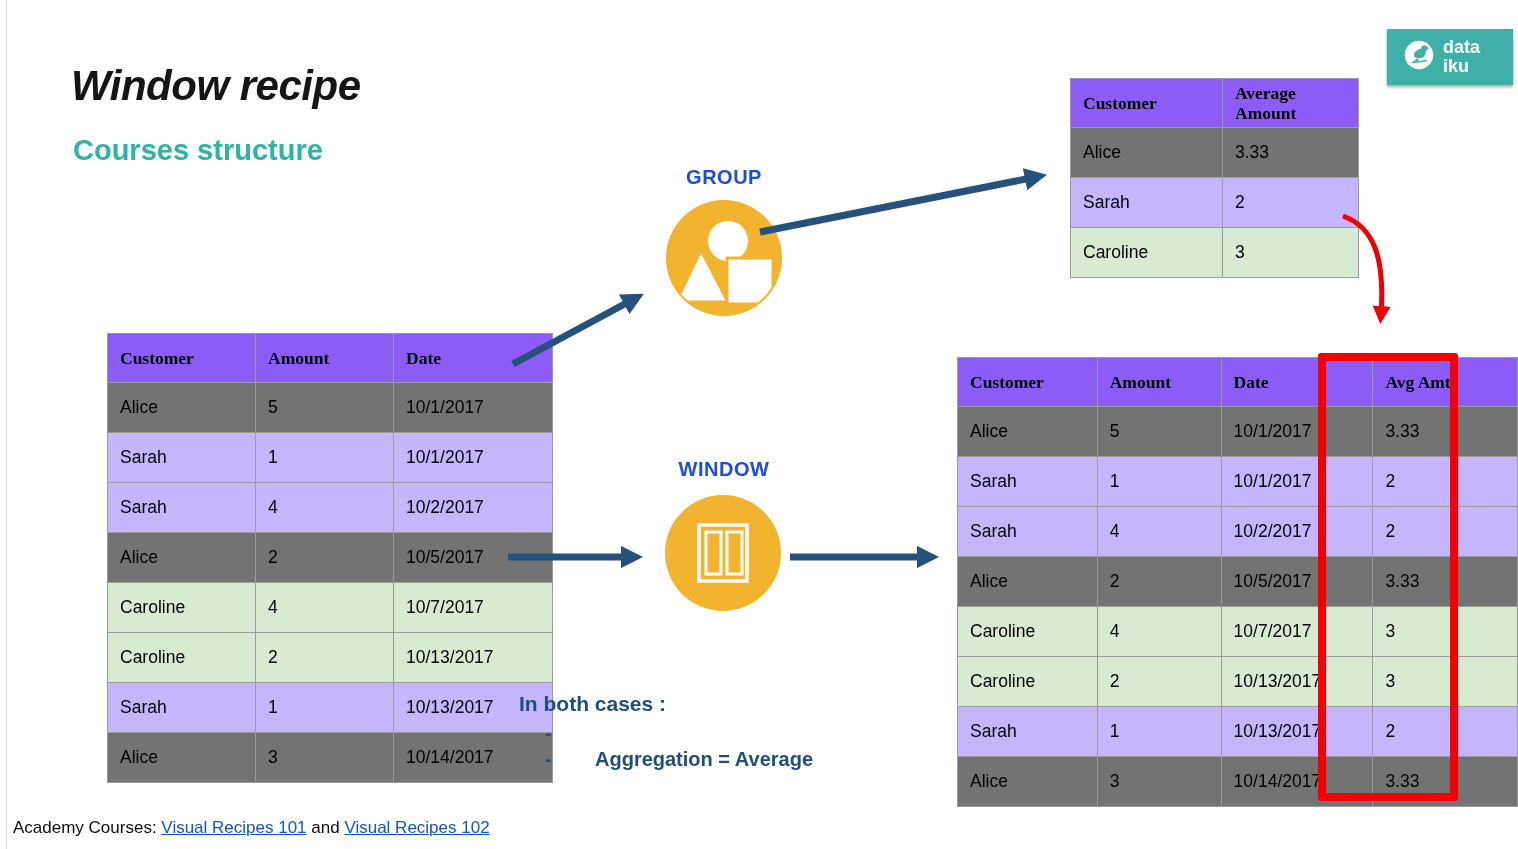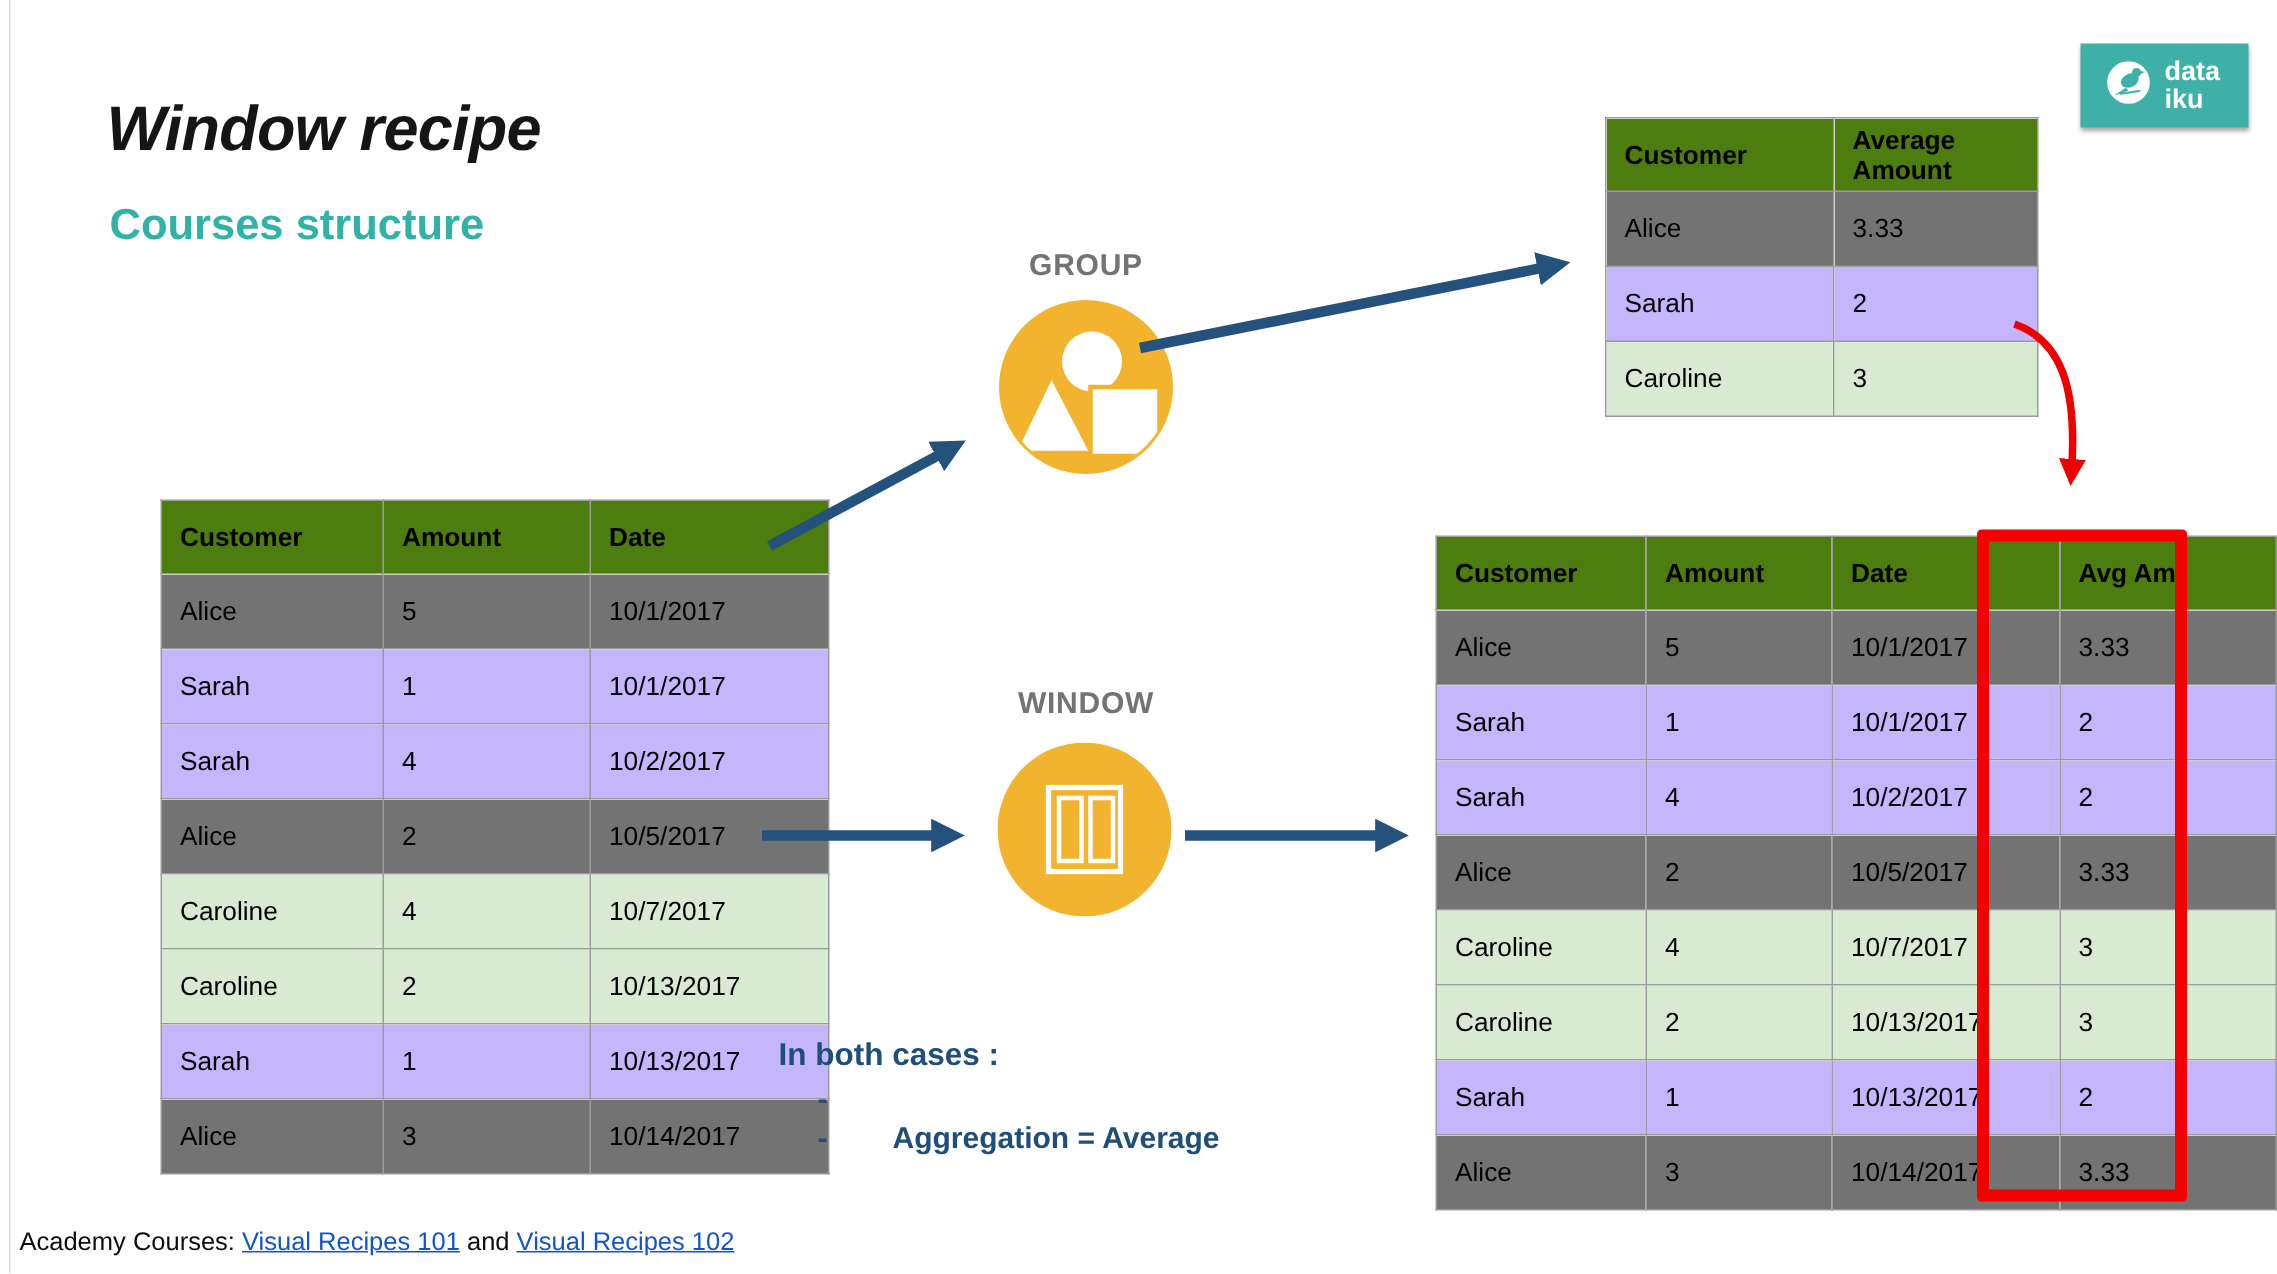--- a/index.html
+++ b/index.html
@@ -7,31 +7,31 @@
     position:relative;width:1518px;height:849px;background:#ffffff;overflow:hidden;
     font-family:"Liberation Sans", sans-serif;color:#000;
   }
   .edge-line{position:absolute;left:6px;top:0;width:1px;height:849px;background:#dcdcdc;}
 
   .title{position:absolute;left:71px;top:62px;font-size:42px;font-weight:700;color:#151515;letter-spacing:-0.5px;font-style:italic;}
   .subtitle{position:absolute;left:73px;top:134px;font-size:29px;font-weight:700;color:#2eb3a6;}
   .tagline{position:absolute;left:72px;top:214px;font-size:24px;color:#111;}
   .tagline b{font-weight:700;}
 
-  .flow-label{position:absolute;transform:translateX(-50%);font-size:20px;font-weight:700;color:#737373;letter-spacing:0.5px;}
+  .flow-label{position:absolute;transform:translateX(-50%);font-size:20px;font-weight:700;color:#1d4ed8;letter-spacing:0.5px;}
   .icon-wrap{position:absolute;}
 
   
   .tblpos{position:absolute;}
   table.dtable{border-collapse:collapse;table-layout:fixed;background:#fff;border:1px solid #7d7d7d;}
   table.dtable th,table.dtable td{
     border:1px solid #9b9b9b;font-size:17.5px;padding:0 6px 0 12px;text-align:left;vertical-align:middle;
     overflow:hidden;white-space:normal;
   }
-  table.dtable th{font-weight:700;background:#4d7c0f;height:48px;line-height:1.15;}
+  table.dtable th{font-weight:700;background:#8b5cf6;height:48px;line-height:1.15;font-family:Liberation Serif, serif;}
   table.dtable td{height:49px;font-weight:400;}
   .tone-pink{background:#737373;}
   .tone-blue{background:#c4b5fd;}
   .tone-green{background:#d9ead3;}
 
   .tbl-source th:nth-child(1),.tbl-source td:nth-child(1){width:129px;}
   .tbl-source th:nth-child(2),.tbl-source td:nth-child(2){width:119px;}
   .tbl-source th:nth-child(3),.tbl-source td:nth-child(3){width:140px;}
 
   .tbl-grouped th{height:72px;}
@@ -52,21 +52,21 @@
 
   .notes{position:absolute;left:519px;top:692px;color:#1f4e79;}
   .notes-heading{font-size:21px;font-weight:700;margin:0 0 6px 0;}
   .note-line{display:flex;font-size:20px;font-weight:700;margin:3px 0;}
   .note-dash{margin-left:26px;width:50px;}
 
   .footer{position:absolute;left:13px;top:818px;font-size:17px;color:#0d0d0d;}
   .footer a{color:#1155cc;text-decoration:underline;cursor:pointer;}
 
   .logo{
-    position:absolute;left:1387px;top:29px;width:112px;height:56px;background:#3fb0a7;
+    position:absolute;left:1387px;top:29px;width:126px;height:56px;background:#3fb0a7;
     display:flex;align-items:center;gap:8px;padding-left:16px;box-sizing:border-box;
     box-shadow:0 2px 3px rgba(0,0,0,0.35);
   }
   .logo-text{color:#fff;font-size:18px;font-weight:700;line-height:19px;}
 </style>
 </head>
 <body>
 
 <div class="slide">
 

